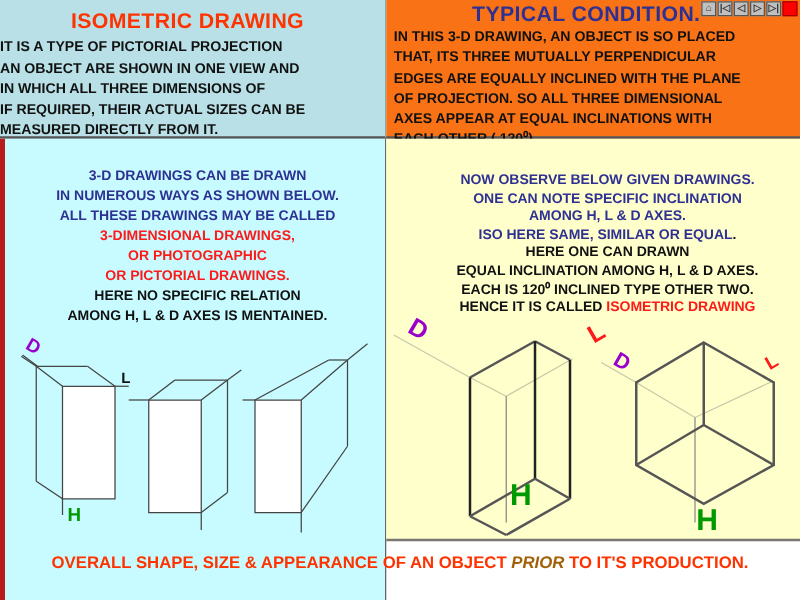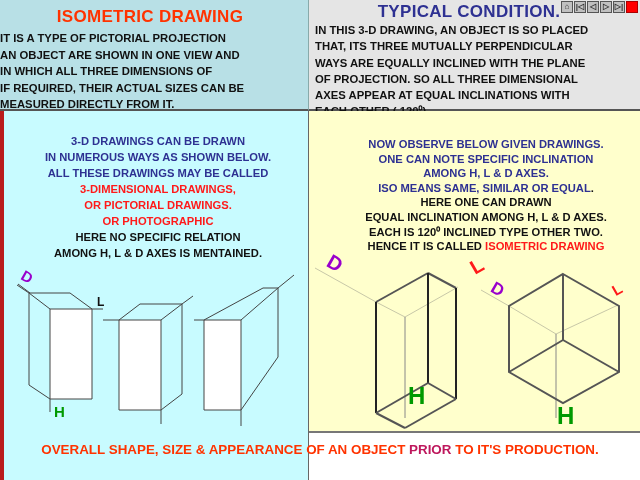--- a/index.html
+++ b/index.html
@@ -4,35 +4,35 @@
   <style>
     html, body { margin: 0; padding: 0; }
     body {
       width: 640px; height: 480px; position: relative; overflow: hidden;
       background: #ffffff;
       font-family: "Liberation Sans", sans-serif;
       font-weight: bold;
     }
     .panel { position: absolute; box-sizing: border-box; }
     #p-tl { left: 0; top: 0; width: 309px; height: 111px; background: #b8e0e6; border-right: 1px solid #8aa; border-bottom: 2px solid #555; }
-    #p-tr { left: 309px; top: 0; width: 331px; height: 111px; background: #e5e5e5; border-bottom: 2px solid #555; }
+    #p-tr { left: 309px; top: 0; width: 331px; height: 111px; background: #f97316; border-bottom: 2px solid #555; }
     #p-bl { left: 0; top: 111px; width: 309px; height: 376px; background: #c8fbff; border-left: 4px solid #b91c1c; border-right: 1px solid #666; border-bottom: 2px solid #777; }
     #p-br { left: 309px; top: 111px; width: 331px; height: 322px; background: #ffffcc; border-bottom: 2px solid #777; }
 
     .title-red { position: absolute; left: 0; width: 300px; text-align: center; top: 7px; color: #ff3300; font-size: 17px; letter-spacing: 0.3px; }
     .title-blue { position: absolute; left: 0; width: 320px; text-align: center; top: 2px; color: #2e3192; font-size: 17px; letter-spacing: 0.3px; }
     .tl-body { position: absolute; left: 0; width: 310px; top: 30px; text-align: left; font-size: 11.3px; line-height: 16.5px; color: #111; }
     .tr-body { position: absolute; left: 6px; width: 320px; top: 22px; text-align: left; font-size: 11.3px; line-height: 16.3px; color: #111; }
 
     .bl-text { position: absolute; left: 0; width: 308px; top: 22px; text-align: center; font-size: 11.2px; line-height: 16px; }
     .br-text { position: absolute; left: 0; width: 354px; top: 26px; text-align: center; font-size: 11.2px; line-height: 14.6px; }
     .blue { color: #2e3192; }
     .red { color: #ff1a1a; }
     .black { color: #111; }
-    .navy { color: #be185d; }
+    .navy { color: #a16207; font-style: italic; }
 
     .nav { position: absolute; top: 1px; left: 561px; display: flex; gap: 1px; }
     .nav .btn { width: 12px; height: 12px; background: #c0c0c0; border: 1px solid #555; box-sizing: border-box; font-size: 8px; line-height: 10px; text-align: center; color: #333; }
     .nav .btn.stop { background: #ff0000; border-color: #aa0000; }
 
     .footer { position: absolute; left: 0; width: 640px; top: 441px; text-align: center; font-size: 13.4px; line-height: 18px; color: #ff3300; }
 
     svg { position: absolute; left: 0; top: 0; }
   </style>
 </head>
@@ -47,21 +47,21 @@
     <div>IF REQUIRED, THEIR ACTUAL SIZES CAN BE</div>
     <div>MEASURED DIRECTLY FROM IT.</div>
   </div>
 </div>
 
 <div class="panel" id="p-tr">
   <div class="title-blue">TYPICAL CONDITION.</div>
   <div class="tr-body">
     <div>IN THIS  3-D DRAWING, AN OBJECT IS SO PLACED</div>
     <div>THAT, ITS THREE MUTUALLY PERPENDICULAR</div>
-    <div>WAYS ARE EQUALLY INCLINED WITH THE PLANE</div>
+    <div>EDGES ARE EQUALLY INCLINED WITH THE PLANE</div>
     <div>OF PROJECTION. SO ALL THREE DIMENSIONAL</div>
     <div>AXES APPEAR  AT EQUAL INCLINATIONS WITH</div>
     <div>EACH OTHER.( 120⁰)</div>
   </div>
 </div>
 
 <div class="nav">
   <div class="btn"><span>⌂</span></div>
   <div class="btn"><span>|◁</span></div>
   <div class="btn"><span>◁</span></div>
@@ -69,33 +69,33 @@
   <div class="btn"><span>▷|</span></div>
   <div class="btn stop"><span></span></div>
 </div>
 
 <div class="panel" id="p-bl">
   <div class="bl-text">
     <div class="blue">3-D DRAWINGS CAN BE DRAWN</div>
     <div class="blue">IN NUMEROUS WAYS AS SHOWN BELOW.</div>
     <div class="blue">ALL THESE DRAWINGS MAY BE CALLED</div>
     <div class="red">3-DIMENSIONAL DRAWINGS,</div>
+    <div class="red">OR PHOTOGRAPHIC</div>
     <div class="red">OR PICTORIAL DRAWINGS.</div>
-    <div class="red">OR PHOTOGRAPHIC</div>
     <div class="black">HERE NO SPECIFIC RELATION</div>
     <div class="black">AMONG H, L &amp; D  AXES IS MENTAINED.</div>
   </div>
 </div>
 
 <div class="panel" id="p-br">
   <div class="br-text">
     <div class="blue">NOW OBSERVE BELOW GIVEN DRAWINGS.</div>
     <div class="blue">ONE CAN NOTE SPECIFIC INCLINATION</div>
     <div class="blue">AMONG H, L &amp; D AXES.</div>
-    <div><span class="blue">ISO MEANS SAME, SIMILAR OR EQUAL</span><span class="black">.</span></div>
+    <div><span class="blue">ISO HERE SAME, SIMILAR OR EQUAL</span><span class="black">.</span></div>
     <div class="black">HERE ONE CAN DRAWN</div>
     <div class="black">EQUAL  INCLINATION AMONG H, L &amp; D AXES.</div>
     <div class="black">EACH IS 120⁰ INCLINED TYPE OTHER TWO.</div>
     <div><span class="black">HENCE IT IS CALLED </span><span class="red">ISOMETRIC DRAWING</span></div>
   </div>
 </div>
 
 <svg width="640" height="480">
 
   <g stroke="#444" stroke-width="1" fill="none">

